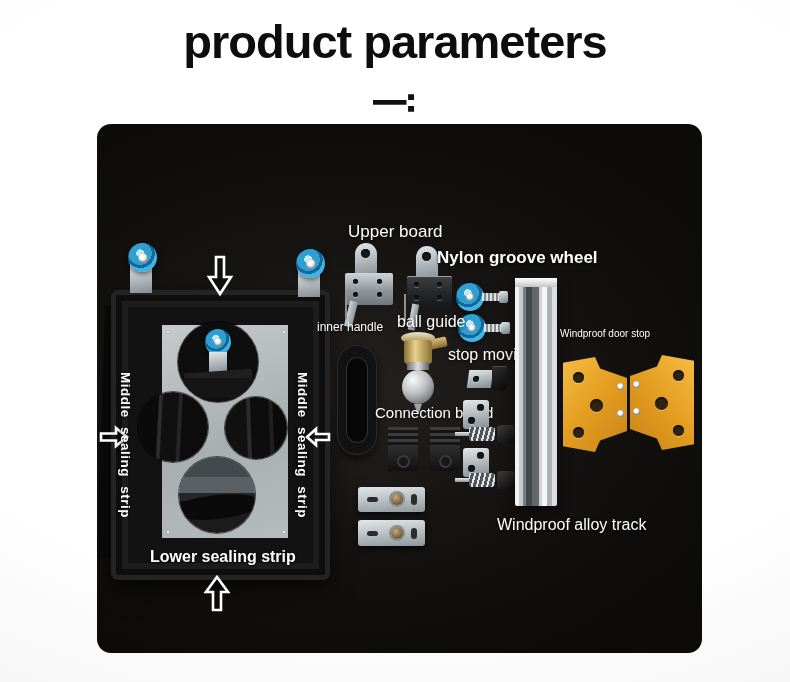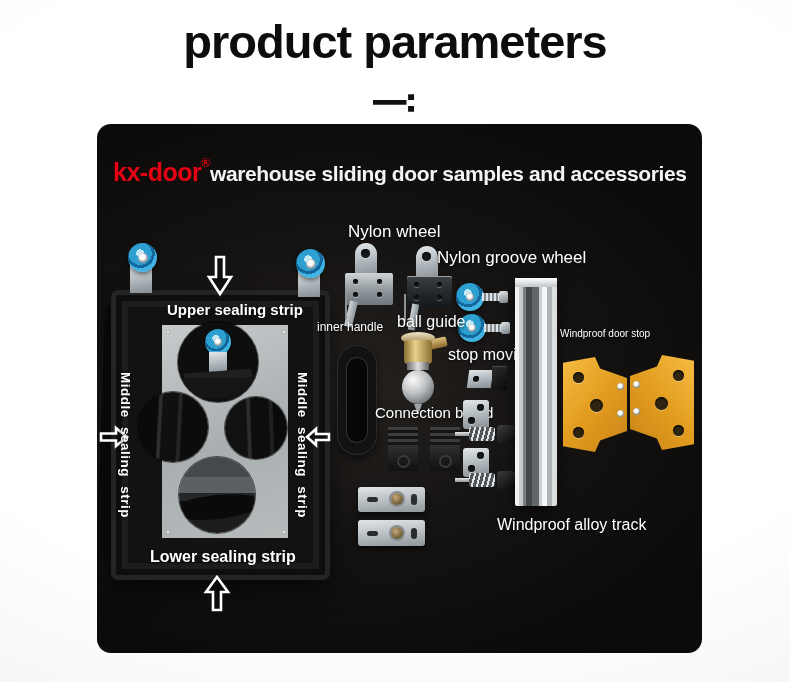--- a/index.html
+++ b/index.html
@@ -50,23 +50,20 @@
 </head>
 <body>
 
 <div class="page">
 
   <div class="page-title">product parameters</div>
   <div class="title-mark">—:</div>
 
   <div class="panel">
 
-    <div class="panel-header">
-      <span class="brand">kx-door</span><span class="brand-reg">®</span><span class="heading">warehouse sliding door samples and accessories</span>
-    </div>
 
     <div class="abs" style="left:4px;top:182px;width:16px;height:252px;background:#0b0b0b;transform:rotate(2deg);"></div>
 
     <div class="abs" style="left:14px;top:166px;width:219px;height:290px;background:#121212;border-radius:7px;
                 box-shadow:inset 0 0 0 5px #242424, inset 0 0 0 11px #0e0e0e, inset 0 0 0 17px #1d1d1d, 0 10px 24px rgba(0,0,0,.6);"></div>
 
     <div class="abs" style="left:65px;top:201px;width:126px;height:213px;
                 background:linear-gradient(160deg,#c6cacb 0%,#a9aeb0 55%,#b6bbbc 100%);"></div>
 
     <div class="abs screwdot" style="left:69px;top:206px;"></div>
@@ -107,26 +104,25 @@
     <svg class="arrow-svg" style="left:3px;top:302px;" width="28" height="22" viewBox="0 0 28 22">
       <polygon points="1,7.5 16,7.5 16,2 27,11 16,20 16,14.5 1,14.5"></polygon>
       </svg>
     <svg class="arrow-svg" style="left:209px;top:303px;" width="24" height="20" viewBox="0 0 24 20">
       <polygon points="23,7 10,7 10,2 1,10 10,18 10,13 23,13"></polygon>
       </svg>
     <svg class="arrow-svg" style="left:108px;top:452px;" width="24" height="36" viewBox="0 0 24 36">
       <polygon points="12,1 23,16 16,16 16,34 8,34 8,16 1,16"></polygon>
       </svg>
 
-    <div class="ph-label" style="left:70px;top:177px;font-size:15px;font-weight:700;">Upper sealing strip</div>
     <div class="vlabel" style="left:21px;top:248px;height:180px;">Middle sealing strip</div>
     <div class="vlabel" style="left:198px;top:248px;height:180px;">Middle sealing strip</div>
     <div class="ph-label" style="left:53px;top:424px;font-size:16px;font-weight:700;">Lower sealing strip</div>
 
-    <div class="ph-label" style="left:251px;top:98px;font-size:17px;">Nylon wheel</div>
+    <div class="ph-label" style="left:251px;top:98px;font-size:17px;">Upper board</div>
 
     <div class="abs" style="left:248px;top:119px;width:50px;height:70px;">
       <div class="abs metal" style="left:10px;top:0;width:22px;height:34px;border-radius:11px 11px 0 0;">
         <div class="abs hole" style="left:6px;top:6px;width:9px;height:9px;"></div>
       </div>
       <div class="abs" style="left:0;top:30px;width:48px;height:32px;border-radius:2px;background:linear-gradient(180deg,#cfd4d7 0%,#8f979c 55%,#6f777c 100%);">
         <div class="abs hole" style="left:8px;top:6px;width:5px;height:5px;"></div>
         <div class="abs hole" style="left:8px;top:19px;width:5px;height:5px;"></div>
         <div class="abs hole" style="left:32px;top:6px;width:5px;height:5px;"></div>
         <div class="abs hole" style="left:32px;top:19px;width:5px;height:5px;"></div>
@@ -140,21 +136,21 @@
       </div>
       <div class="abs" style="left:0;top:30px;width:45px;height:32px;border-radius:2px;background:linear-gradient(180deg,#3c4043 0%,#23272a 55%,#15181a 100%);box-shadow:inset 0 1px 0 #9aa2a6;">
         <div class="abs hole" style="left:7px;top:6px;width:5px;height:5px;"></div>
         <div class="abs hole" style="left:7px;top:19px;width:5px;height:5px;"></div>
         <div class="abs hole" style="left:30px;top:6px;width:5px;height:5px;"></div>
         <div class="abs hole" style="left:30px;top:19px;width:5px;height:5px;"></div>
       </div>
       <div class="abs" style="left:3px;top:58px;width:7px;height:26px;background:linear-gradient(90deg,#cfd4d7,#8d9599);transform:rotate(10deg);"></div>
     </div>
 
-    <div class="ph-label" style="left:340px;top:124px;font-size:17px;">Nylon groove wheel</div>
+    <div class="ph-label" style="left:340px;top:124px;font-size:17px;font-weight:bold;">Nylon groove wheel</div>
 
     <div class="abs" style="left:359px;top:158px;width:54px;height:30px;">
       <div class="abs blue-wheel" style="left:0;top:1px;width:28px;height:28px;"></div>
       <div class="abs hub" style="left:10px;top:11px;width:8px;height:8px;"></div>
       <div class="abs" style="left:26px;top:11px;width:18px;height:8px;background:repeating-linear-gradient(90deg,#dfe3e6 0 2px,#84898d 2px 4px);"></div>
       <div class="abs metal" style="left:43px;top:9px;width:9px;height:12px;border-radius:2px;"></div>
     </div>
     <div class="abs" style="left:361px;top:189px;width:54px;height:30px;">
       <div class="abs blue-wheel" style="left:0;top:1px;width:28px;height:28px;"></div>
       <div class="abs hub" style="left:10px;top:11px;width:8px;height:8px;"></div>

